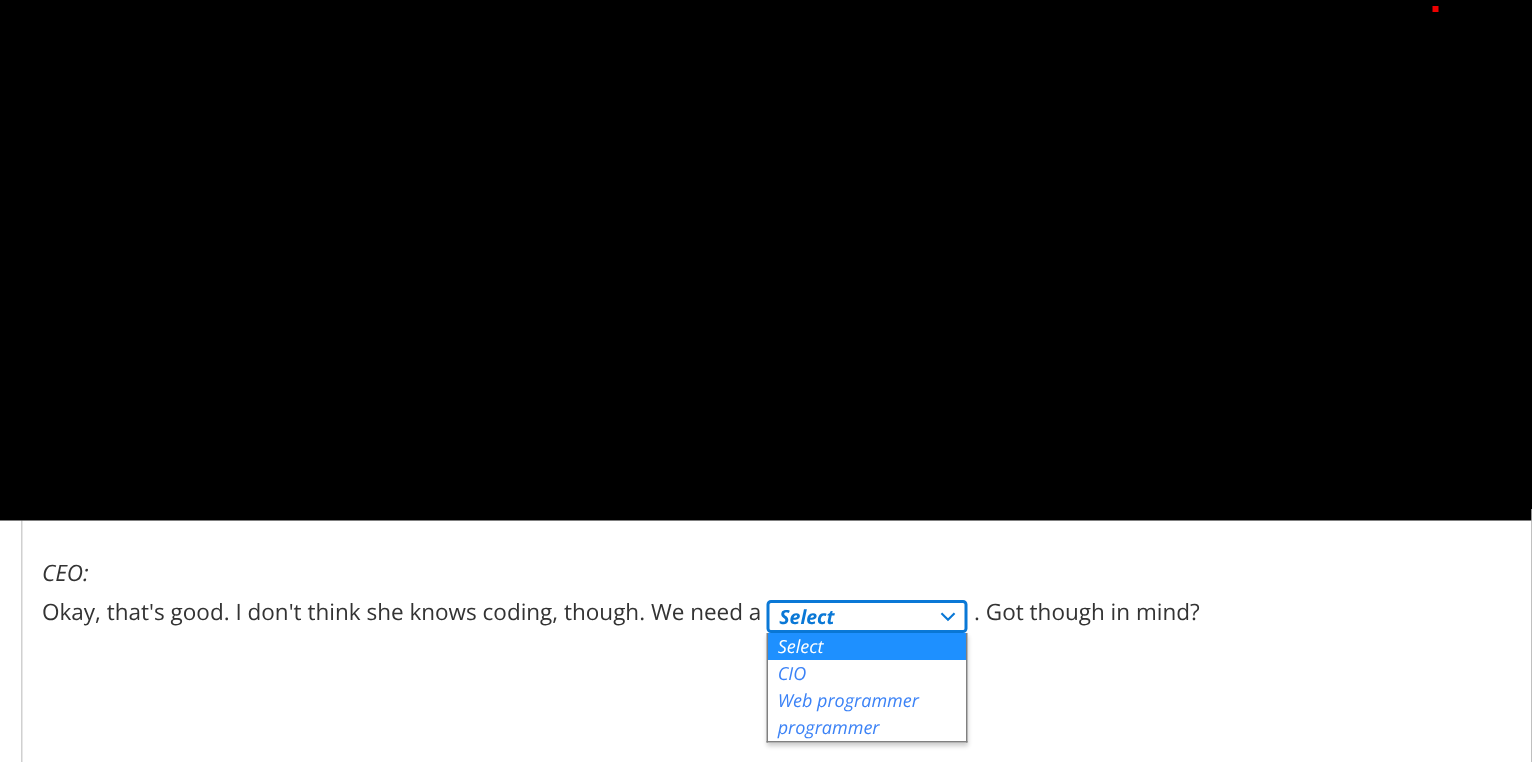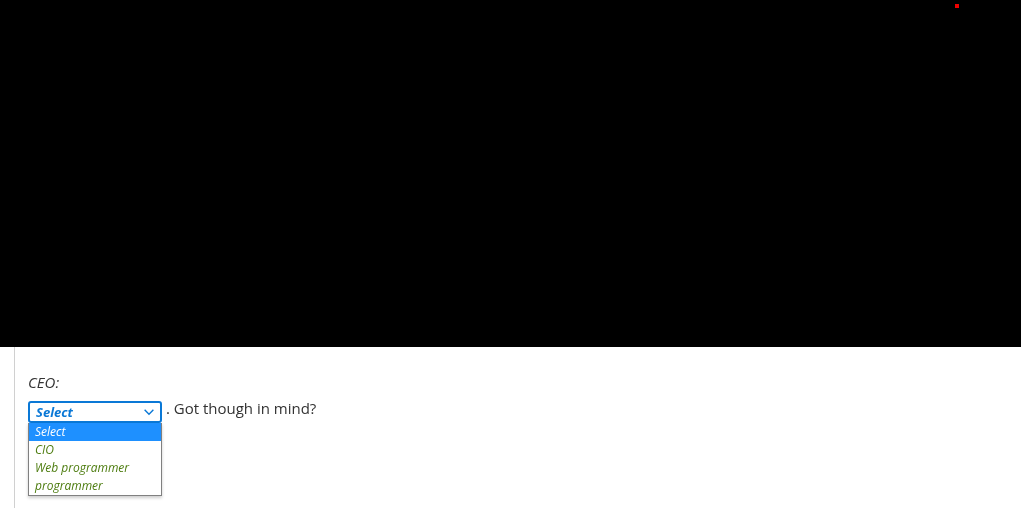--- a/index.html
+++ b/index.html
@@ -48,41 +48,42 @@
     }
     .opts {
       position:absolute; left:0; top:22px;
       width:134px;
       background:#fff; border:1px solid #808080; border-top:none;
       box-shadow:0 2px 3px rgba(0,0,0,.2);
       font-size:12px; line-height:16px;
       z-index:50;
     }
     .opt {
-      padding:1px 6px; color:#4d7c0f; cursor:default; white-space:nowrap;
+      padding:1px 6px; color:#3b82f6; cursor:default; white-space:nowrap;
     }
     .opt.sel { background:#1e90ff; color:#fff; }
 
     
     .after-dd { }
   </style>
 </head>
 <body>
 
 <div class="black-banner"></div>
 <div class="red-dot"></div>
 <div class="divider"></div>
 
 <div class="content">
 
   <div class="para">
     <span class="speaker">CEO:</span>
   </div>
 
   <div class="para">
+    <span>Okay, that's good. I don't think she knows coding, though. We need a </span>
     <span class="dropdown">
       <div class="combo">
         <span>Select</span>
         <svg class="chev" viewBox="0 0 16 16">
           <path d="M3 5.5 L8 10.5 L13 5.5" fill="none" stroke="currentColor" stroke-width="1.6"></path>
         </svg>
       </div>
       <div class="opts">
         <div class="opt sel">Select</div>
         <div class="opt">CIO</div>

